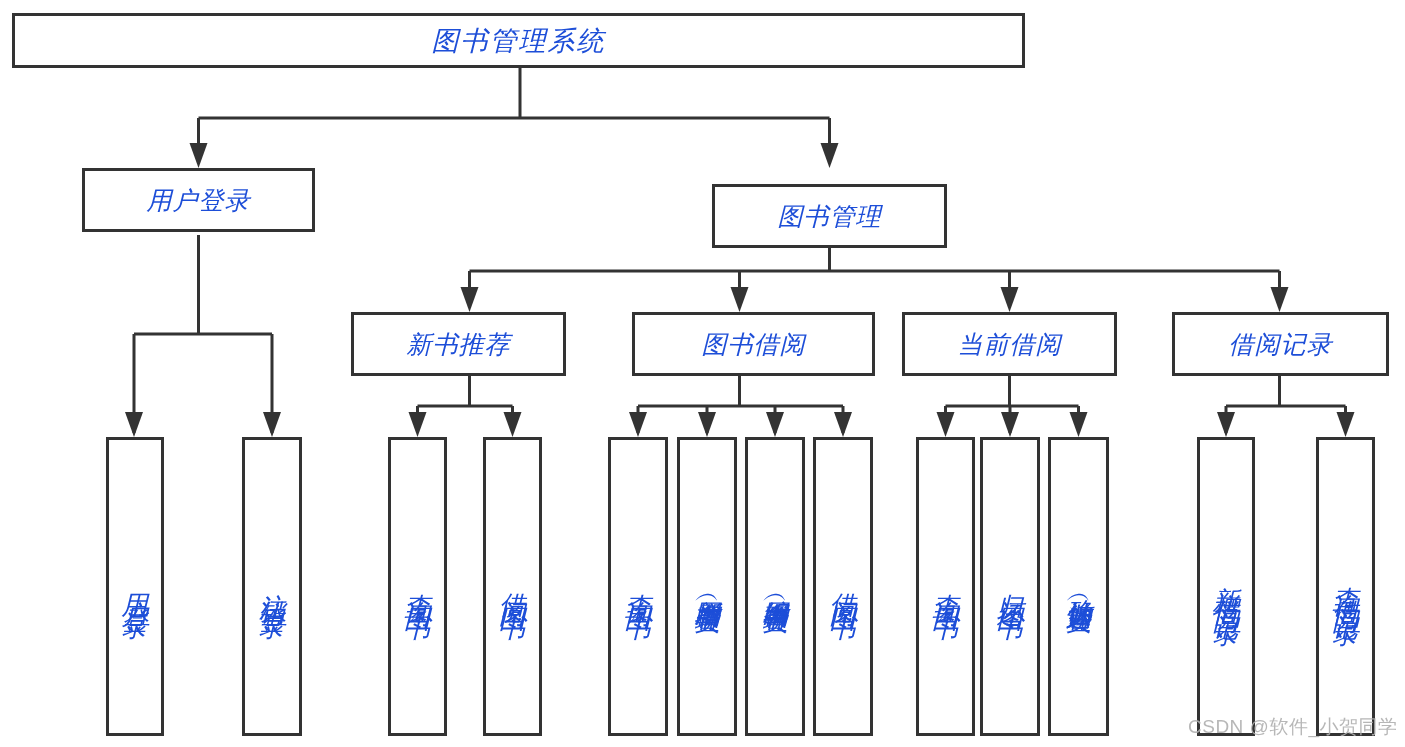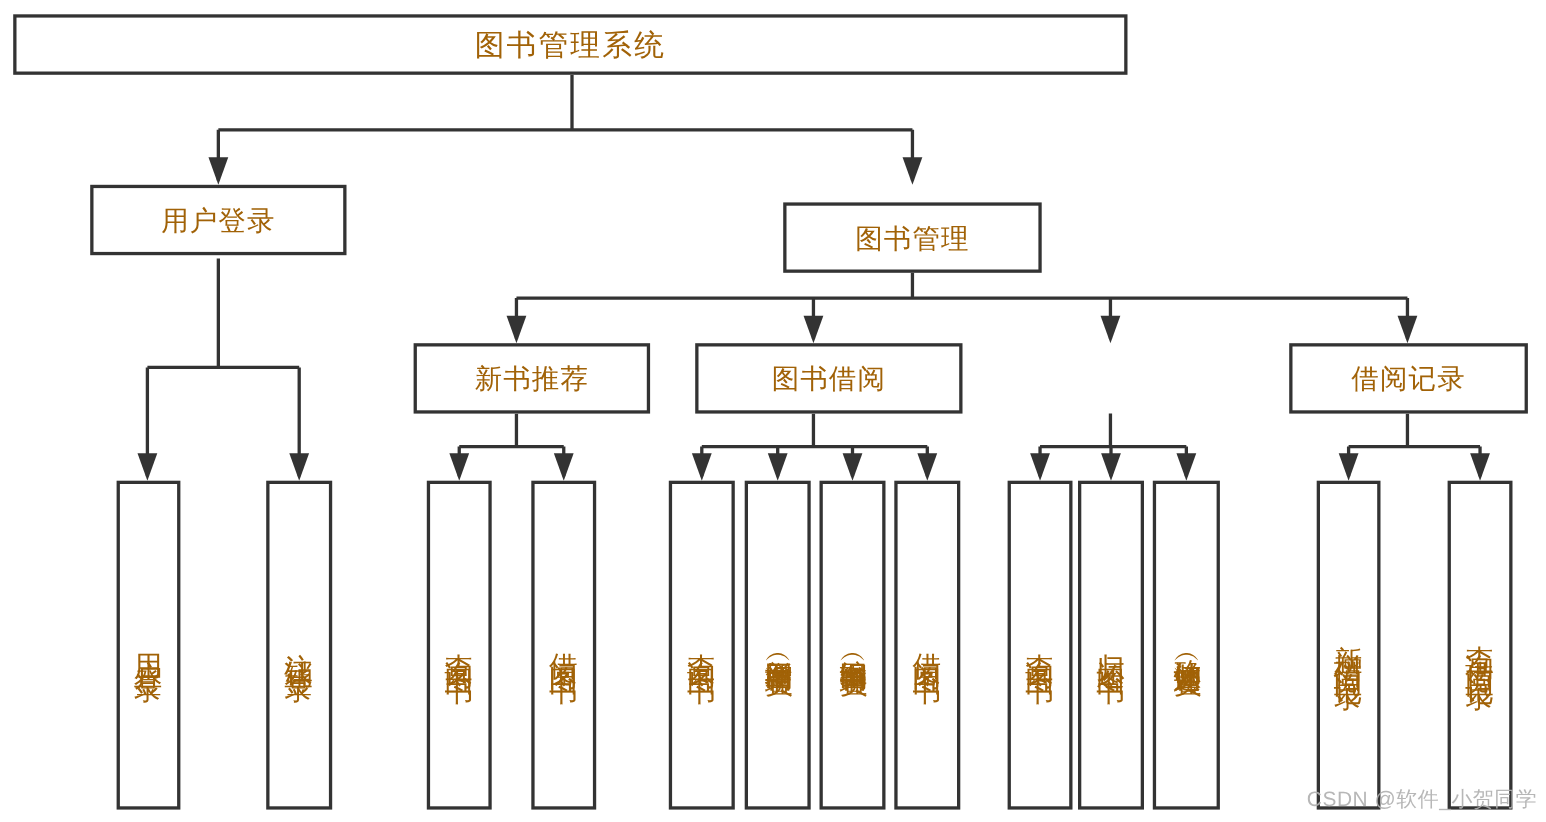--- a/index.html
+++ b/index.html
@@ -14,21 +14,22 @@
   .connectors{position:absolute;left:0;top:0;z-index:1;}
   .node{
     position:absolute;
     box-sizing:border-box;
     background:#ffffff;
     border:3px solid #333333;
     display:flex;
     align-items:center;
     justify-content:center;
     z-index:2;
-    color:#a16207;
+    color:#1d4ed8;
+    font-style:italic;
   }
   .h-node{font-size:25px;letter-spacing:1px;white-space:nowrap;}
   .root-node{font-size:27px;letter-spacing:2px;}
   .v-node{
     writing-mode:vertical-lr;
     text-orientation:mixed;
     font-size:26px;
     letter-spacing:7px;
     line-height:1;
   }
@@ -107,22 +108,23 @@
       <use href="#ah" x="1226" y="437"></use>
       <use href="#ah" x="1345.5" y="437"></use>
     </g>
   </svg>
 
   <div class="node h-node root-node" style="left:12px;top:13px;width:1013px;height:55px">图书管理系统</div>
 
   <div class="node h-node" style="left:82px;top:168px;width:233px;height:64px">用户登录</div>
   <div class="node h-node" style="left:712px;top:184px;width:235px;height:64px">图书管理</div>
 
-  <div class="node h-node" style="left:376px;top:312px;width:215px;height:64px">新书推荐</div>
+  <div class="node h-node" style="left:351px;top:312px;width:215px;height:64px">新书推荐</div>
   <div class="node h-node" style="left:632px;top:312px;width:243px;height:64px">图书借阅</div>
+  <div class="node h-node" style="left:902px;top:312px;width:215px;height:64px">当前借阅</div>
   <div class="node h-node" style="left:1172px;top:312px;width:217px;height:64px">借阅记录</div>
 
   <div class="node v-node" style="left:106px;top:437px;width:58px;height:299px">用户登录</div>
   <div class="node v-node" style="left:242px;top:437px;width:60px;height:299px">注销登录</div>
 
   <div class="node v-node" style="left:388px;top:437px;width:59px;height:299px">查询图书</div>
   <div class="node v-node" style="left:483px;top:437px;width:59px;height:299px">借阅图书</div>
 
   <div class="node v-node" style="left:608px;top:437px;width:60px;height:299px">查询图书</div>
   <div class="node v-node long" style="left:677px;top:437px;width:60px;height:299px">新增图书（管理员）</div>

